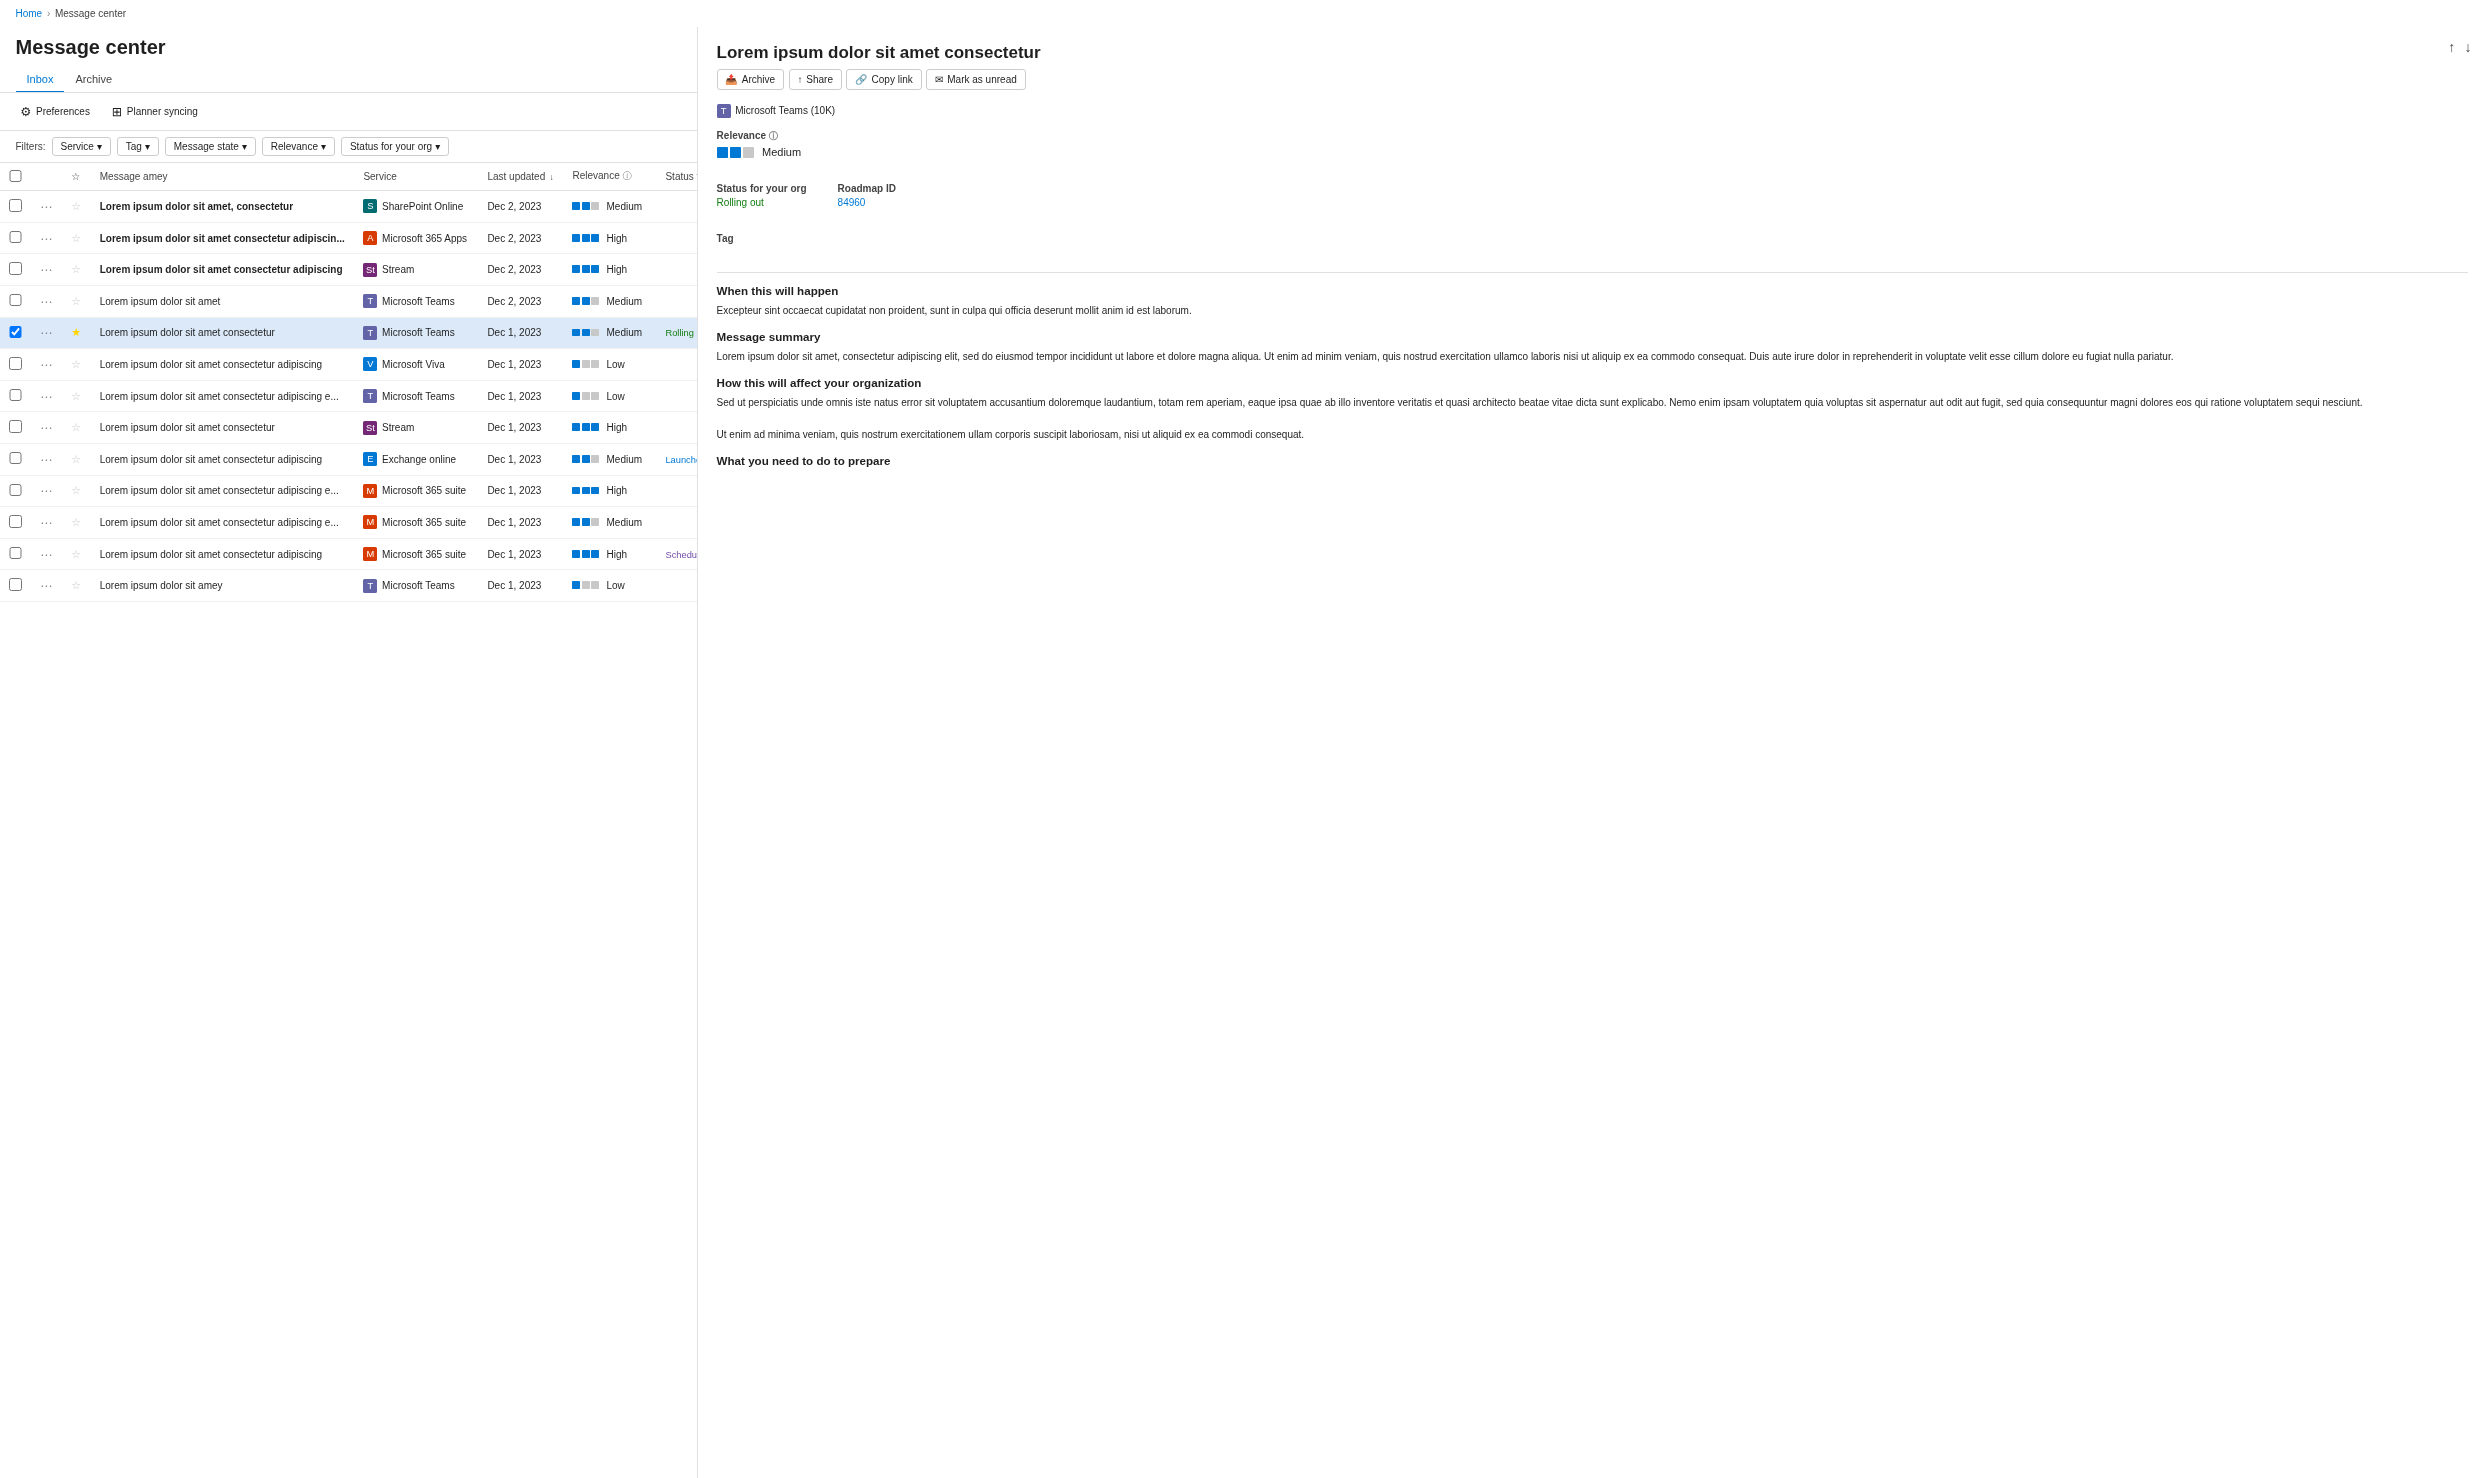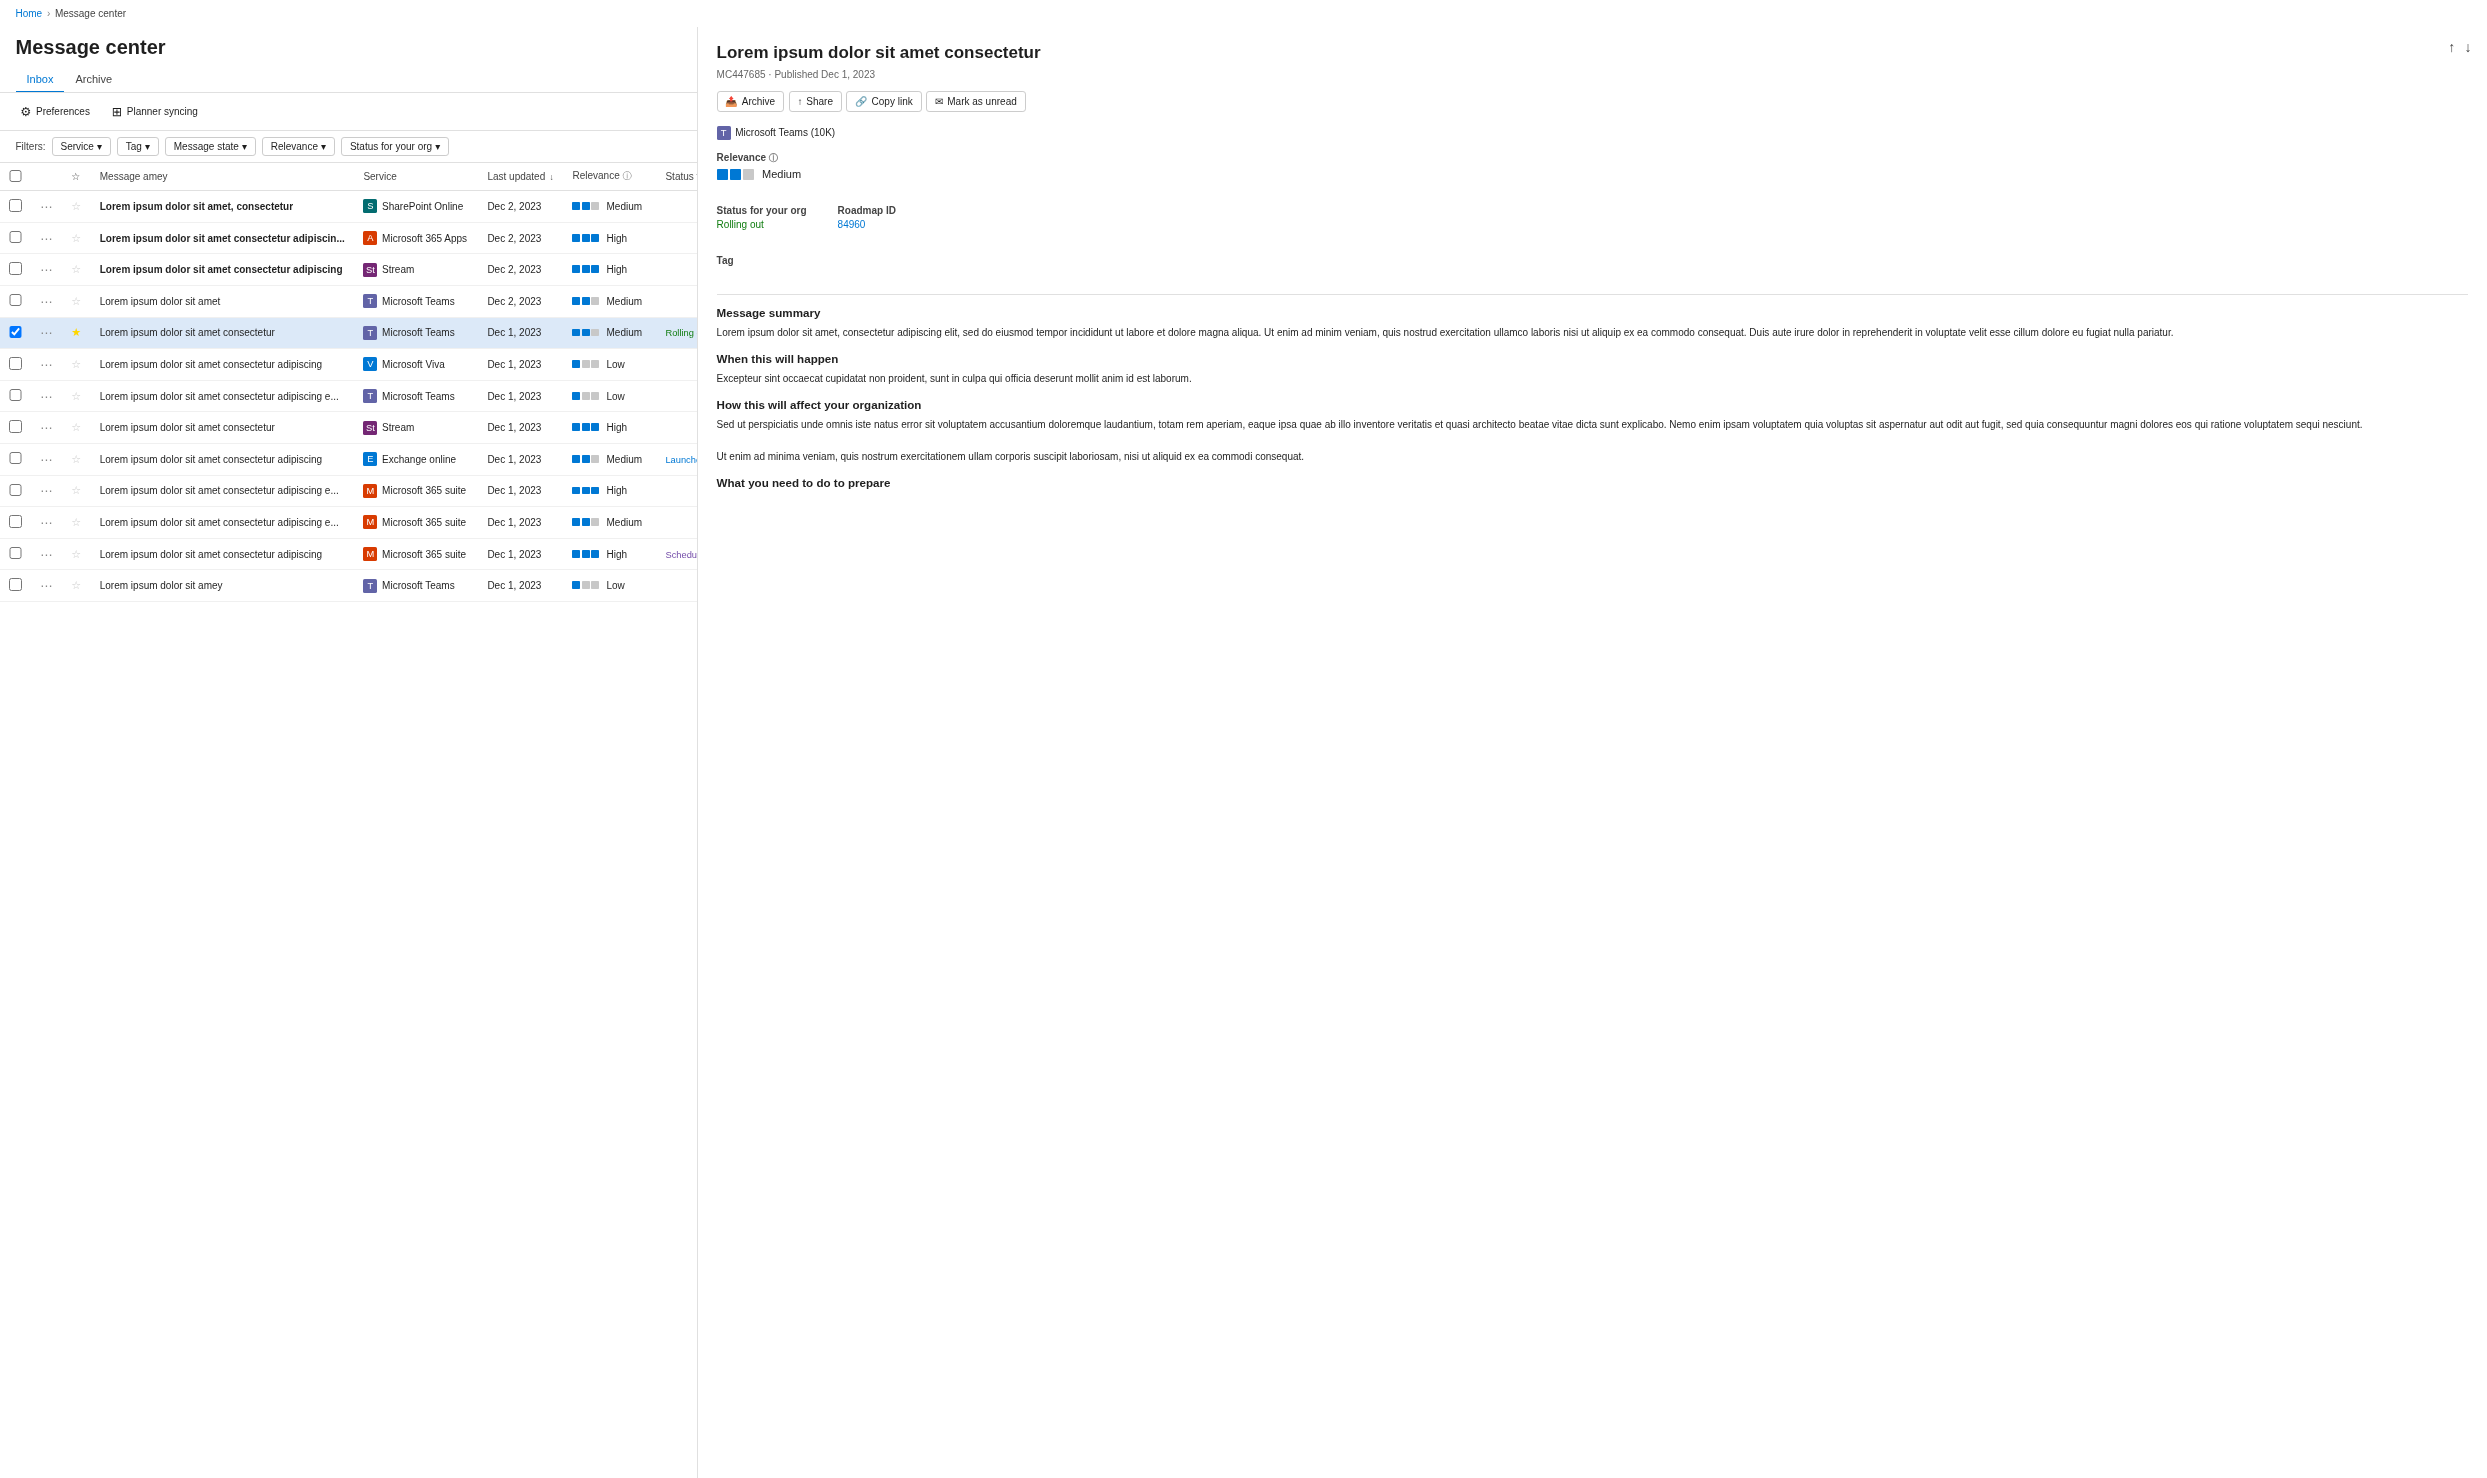--- a/index.html
+++ b/index.html
@@ -647,21 +647,20 @@
     </div>
   </div>
 
   <div class="right-panel">
     <div class="right-nav">
       <button class="nav-arrow">↑</button>
       <button class="nav-arrow">↓</button>
     </div>
 
     <h2 class="detail-title">Lorem ipsum dolor sit amet consectetur</h2>
-    <div class="detail-meta">MC447685 · Published Dec 1, 2023</div>
 
     <div class="detail-actions">
       <button class="detail-action-btn">
         <span>📤</span>
         <span>Archive</span>
       </button>
       <button class="detail-action-btn">
         <span>↑</span>
         <span>Share</span>
       </button>
@@ -714,27 +713,27 @@
       </div>
     </div>
 
     <div class="tags-section">
       <div class="tag-label">Tag</div>
     </div>
 
     <hr class="divider">
 
     <div class="summary-section">
+      <div class="summary-title">When this will happen</div>
+      <div class="summary-text">Excepteur sint occaecat cupidatat non proident, sunt in culpa qui officia deserunt mollit anim id est laborum.</div>
+    </div>
+
+    <div class="summary-section">
       <div class="summary-title">Message summary</div>
       <div class="summary-text">Lorem ipsum dolor sit amet, consectetur adipiscing elit, sed do eiusmod tempor incididunt ut labore et dolore magna aliqua. Ut enim ad minim veniam, quis nostrud exercitation ullamco laboris nisi ut aliquip ex ea commodo consequat. Duis aute irure dolor in reprehenderit in voluptate velit esse cillum dolore eu fugiat nulla pariatur.</div>
-    </div>
-
-    <div class="summary-section">
-      <div class="summary-title">When this will happen</div>
-      <div class="summary-text">Excepteur sint occaecat cupidatat non proident, sunt in culpa qui officia deserunt mollit anim id est laborum.</div>
     </div>
 
     <div class="summary-section">
       <div class="summary-title">How this will affect your organization</div>
       <div class="summary-text" style="white-space: pre-line;">Sed ut perspiciatis unde omnis iste natus error sit voluptatem accusantium doloremque laudantium, totam rem aperiam, eaque ipsa quae ab illo inventore veritatis et quasi architecto beatae vitae dicta sunt explicabo. Nemo enim ipsam voluptatem quia voluptas sit aspernatur aut odit aut fugit, sed quia consequuntur magni dolores eos qui ratione voluptatem sequi nesciunt.
 
 Ut enim ad minima veniam, quis nostrum exercitationem ullam corporis suscipit laboriosam, nisi ut aliquid ex ea commodi consequat.</div>
     </div>
 
     <div class="summary-section">

